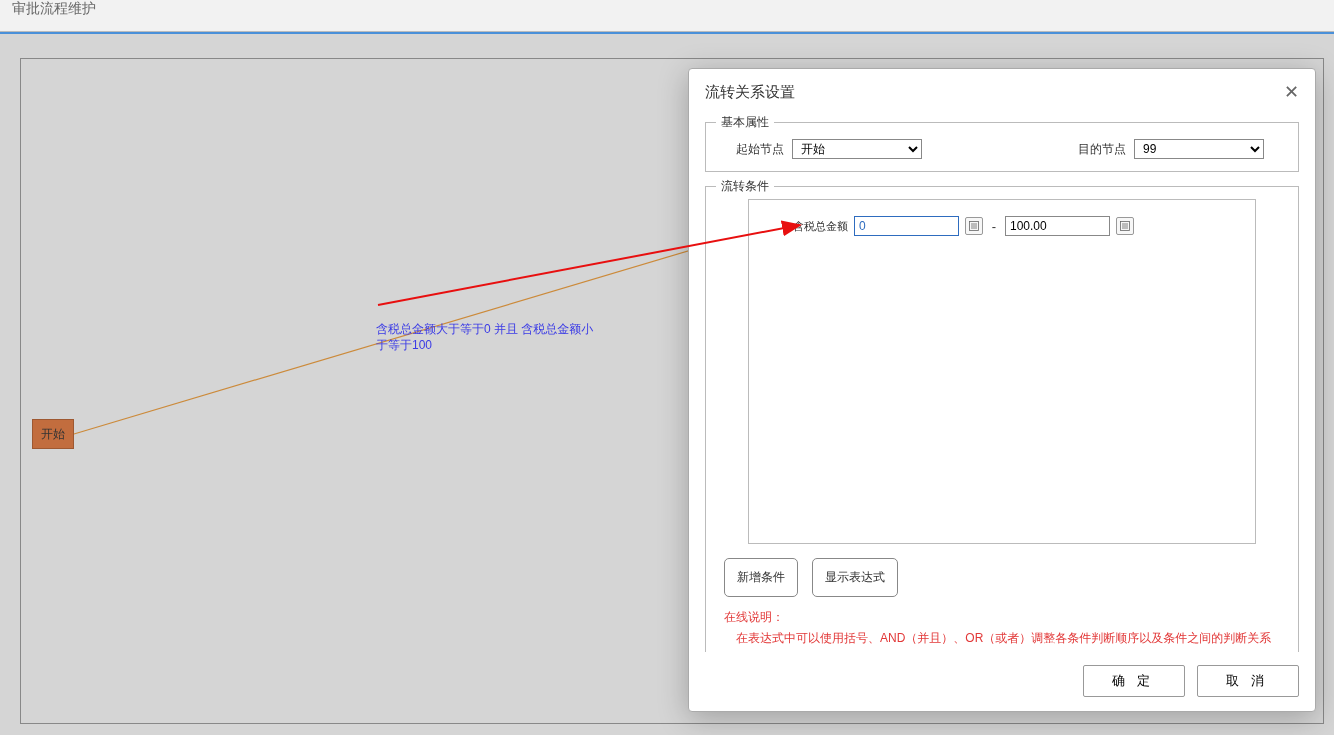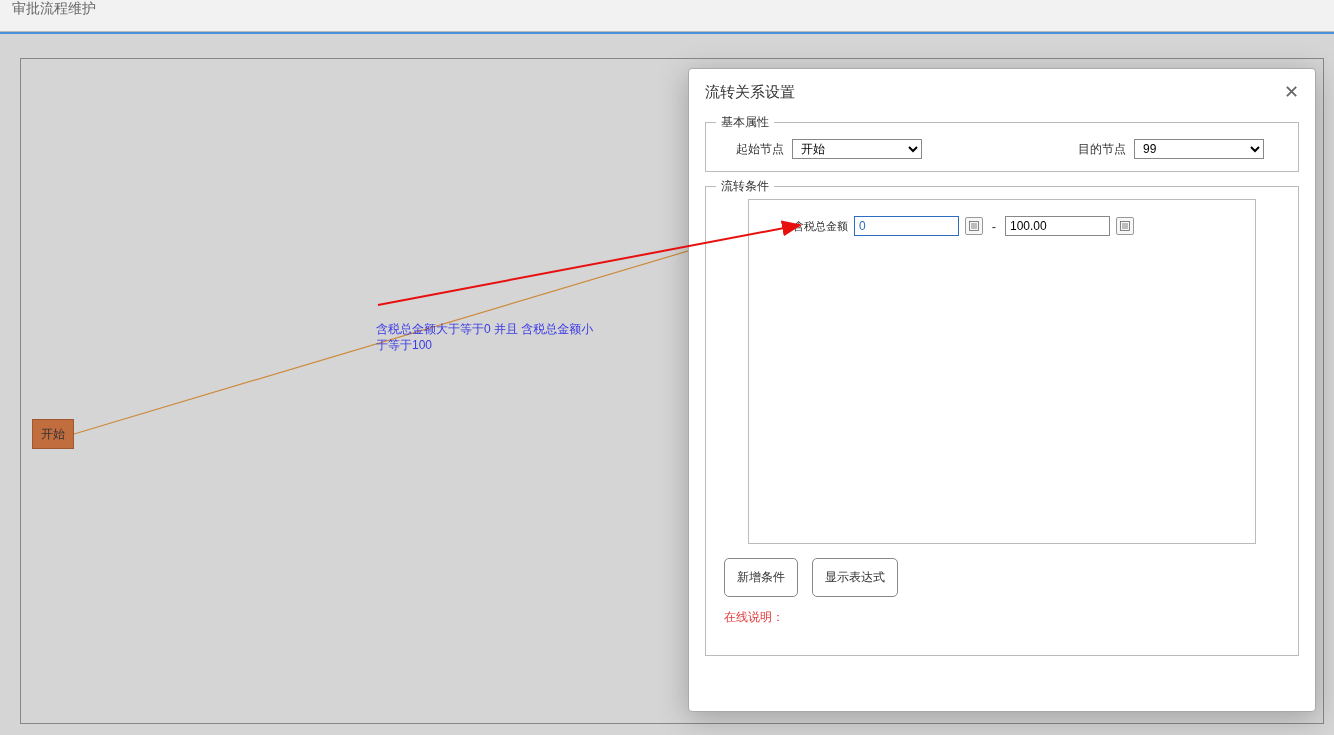--- a/index.html
+++ b/index.html
@@ -366,18 +366,23 @@
         </div>
       </div>
 
       <div class="cond-actions">
         <button class="btn">新增条件</button>
         <button class="btn">显示表达式</button>
       </div>
 
       <div class="inline-help">
         <div class="inline-help-title">在线说明：</div>
+        <div class="inline-help-text">在表达式中可以使用括号、AND（并且）、OR（或者）调整各条件判断顺序以及条件之间的判断关系</div>
       </div>
     </div>
 
   </div>
 
+  <div class="modal-footer">
+    <button class="footer-btn">确定</button>
+    <button class="footer-btn">取消</button>
+  </div>
 </div>
 
 </body></html>

